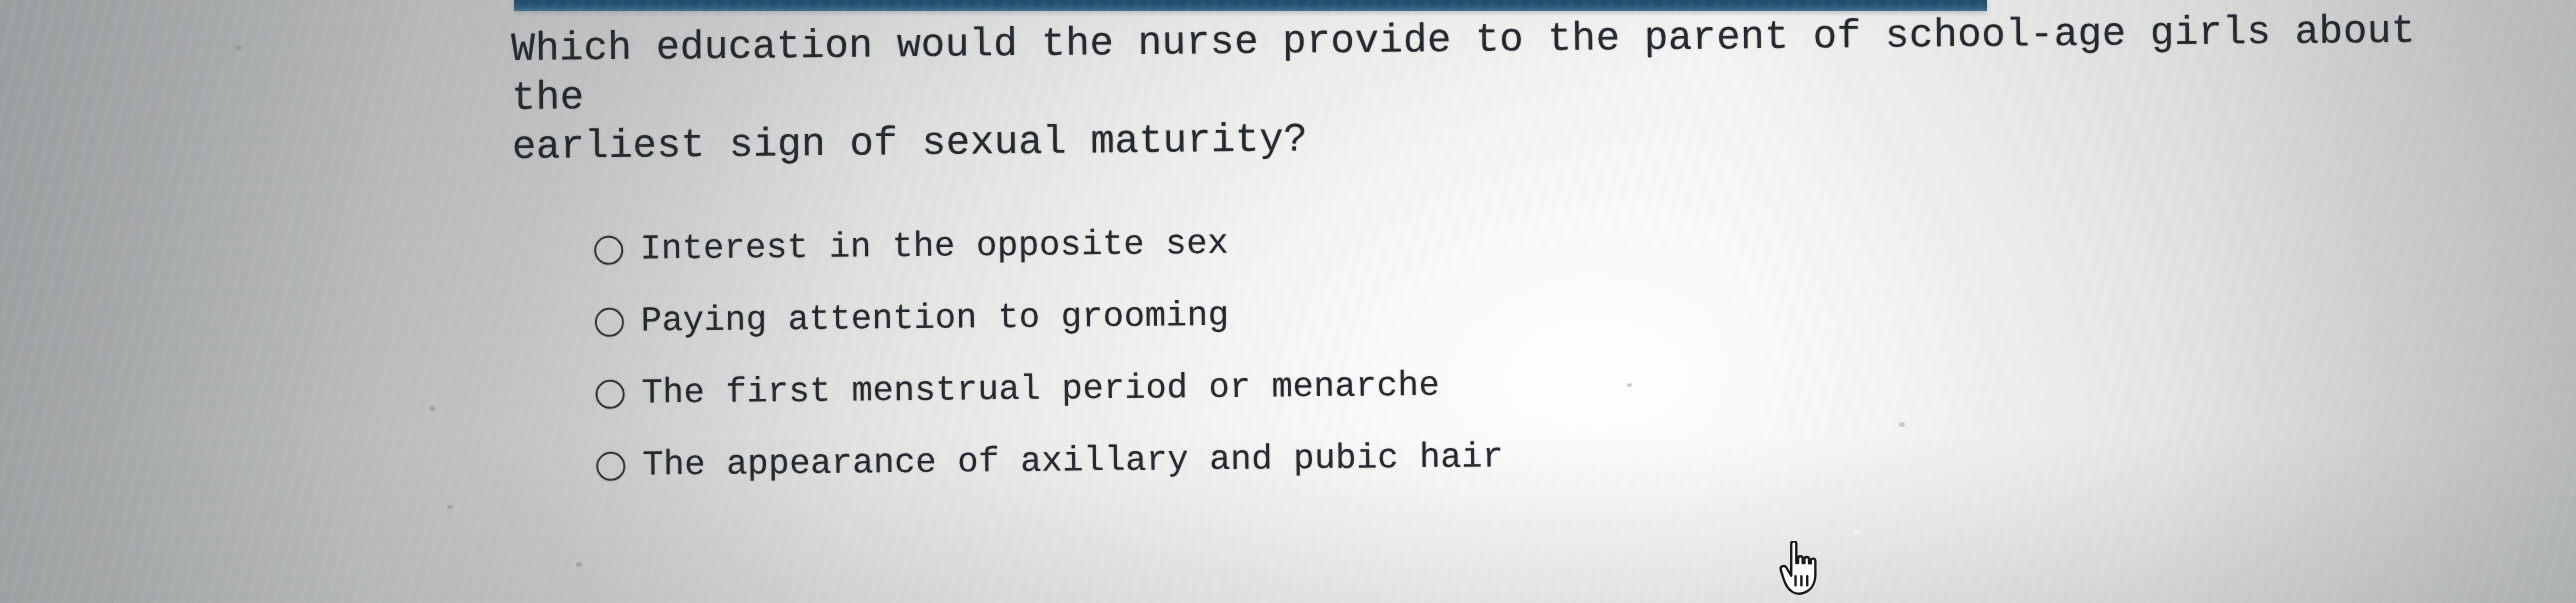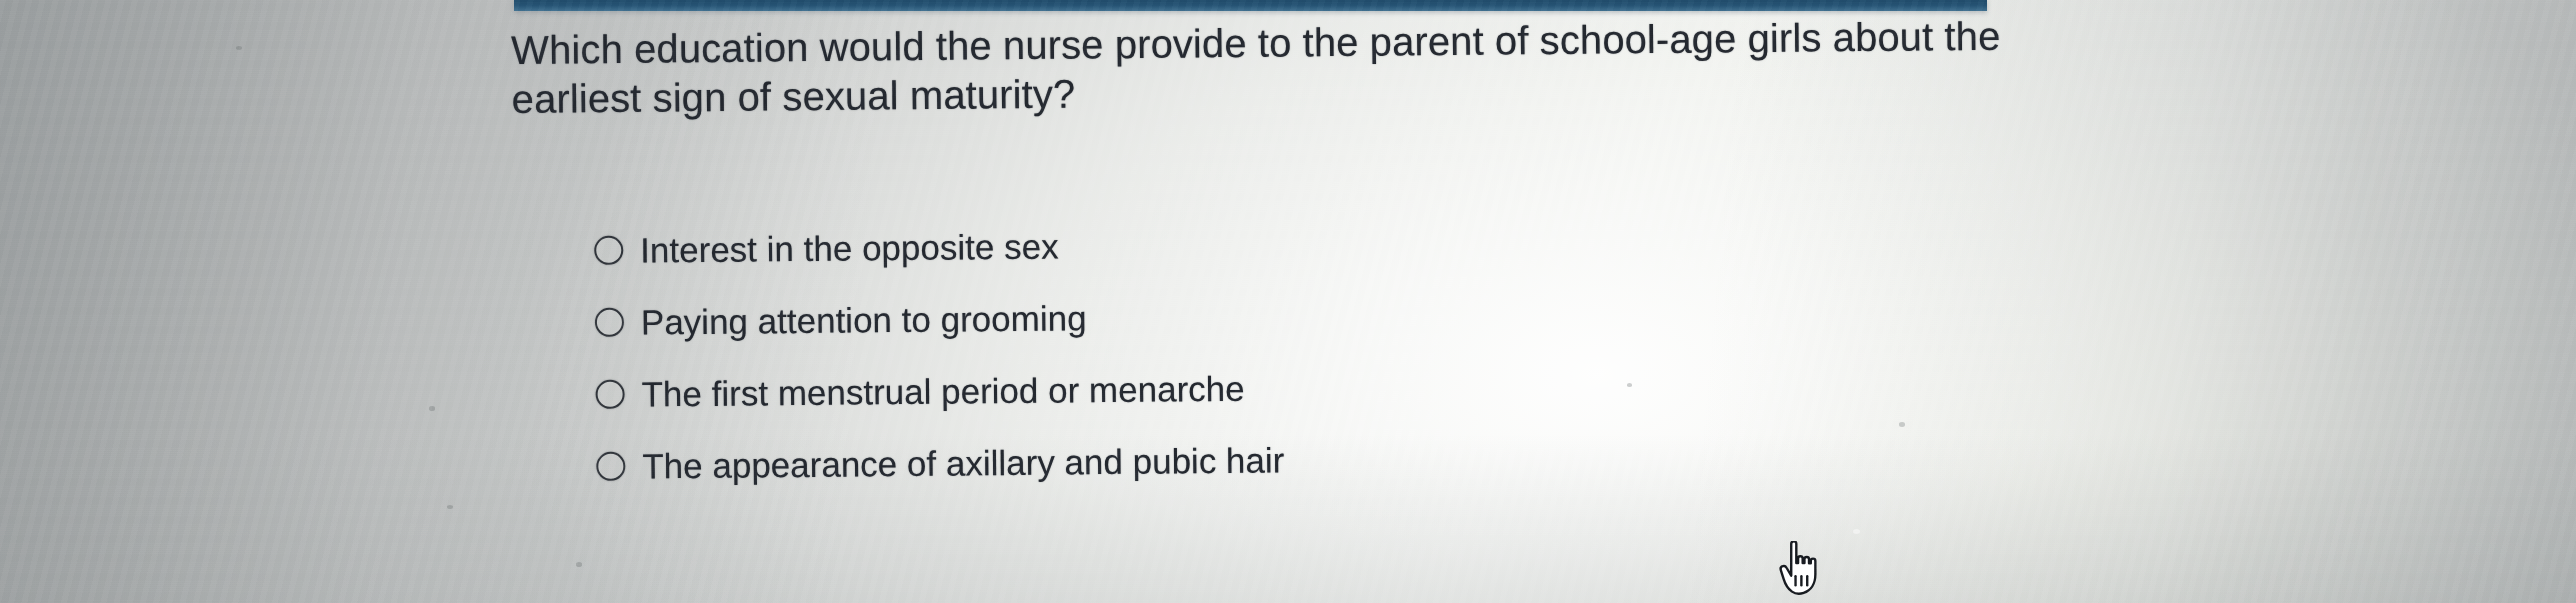--- a/index.html
+++ b/index.html
@@ -6,21 +6,21 @@
     margin: 0;
     padding: 0;
     background: #3a3a3a;
   }
 
   #screen {
     position: relative;
     width: 2576px;
     height: 603px;
     overflow: hidden;
-    font-family: Liberation Sans, sans-serif;
+    font-family: Liberation Mono, monospace;
     
     background:
       radial-gradient(ellipse 1533px 894px at 62% 62%, rgba(255,255,255,0.95) 0%, rgba(250,251,248,0.55) 38%, rgba(238,240,240,0.10) 70%, rgba(0,0,0,0) 100%),
       radial-gradient(ellipse 831px 575px at 78% 78%, rgba(250,252,236,0.55) 0%, rgba(246,249,235,0.12) 60%, rgba(0,0,0,0) 100%),
       linear-gradient(118deg, #a9acad 0%, #b6b8b8 14%, #c6c8c7 30%, #d8dad8 46%, #e5e7e4 60%, #d9dbd9 74%, #c9cbca 86%, #bcbfbf 100%);
   }
 
   
   #moire {
     position: absolute;

